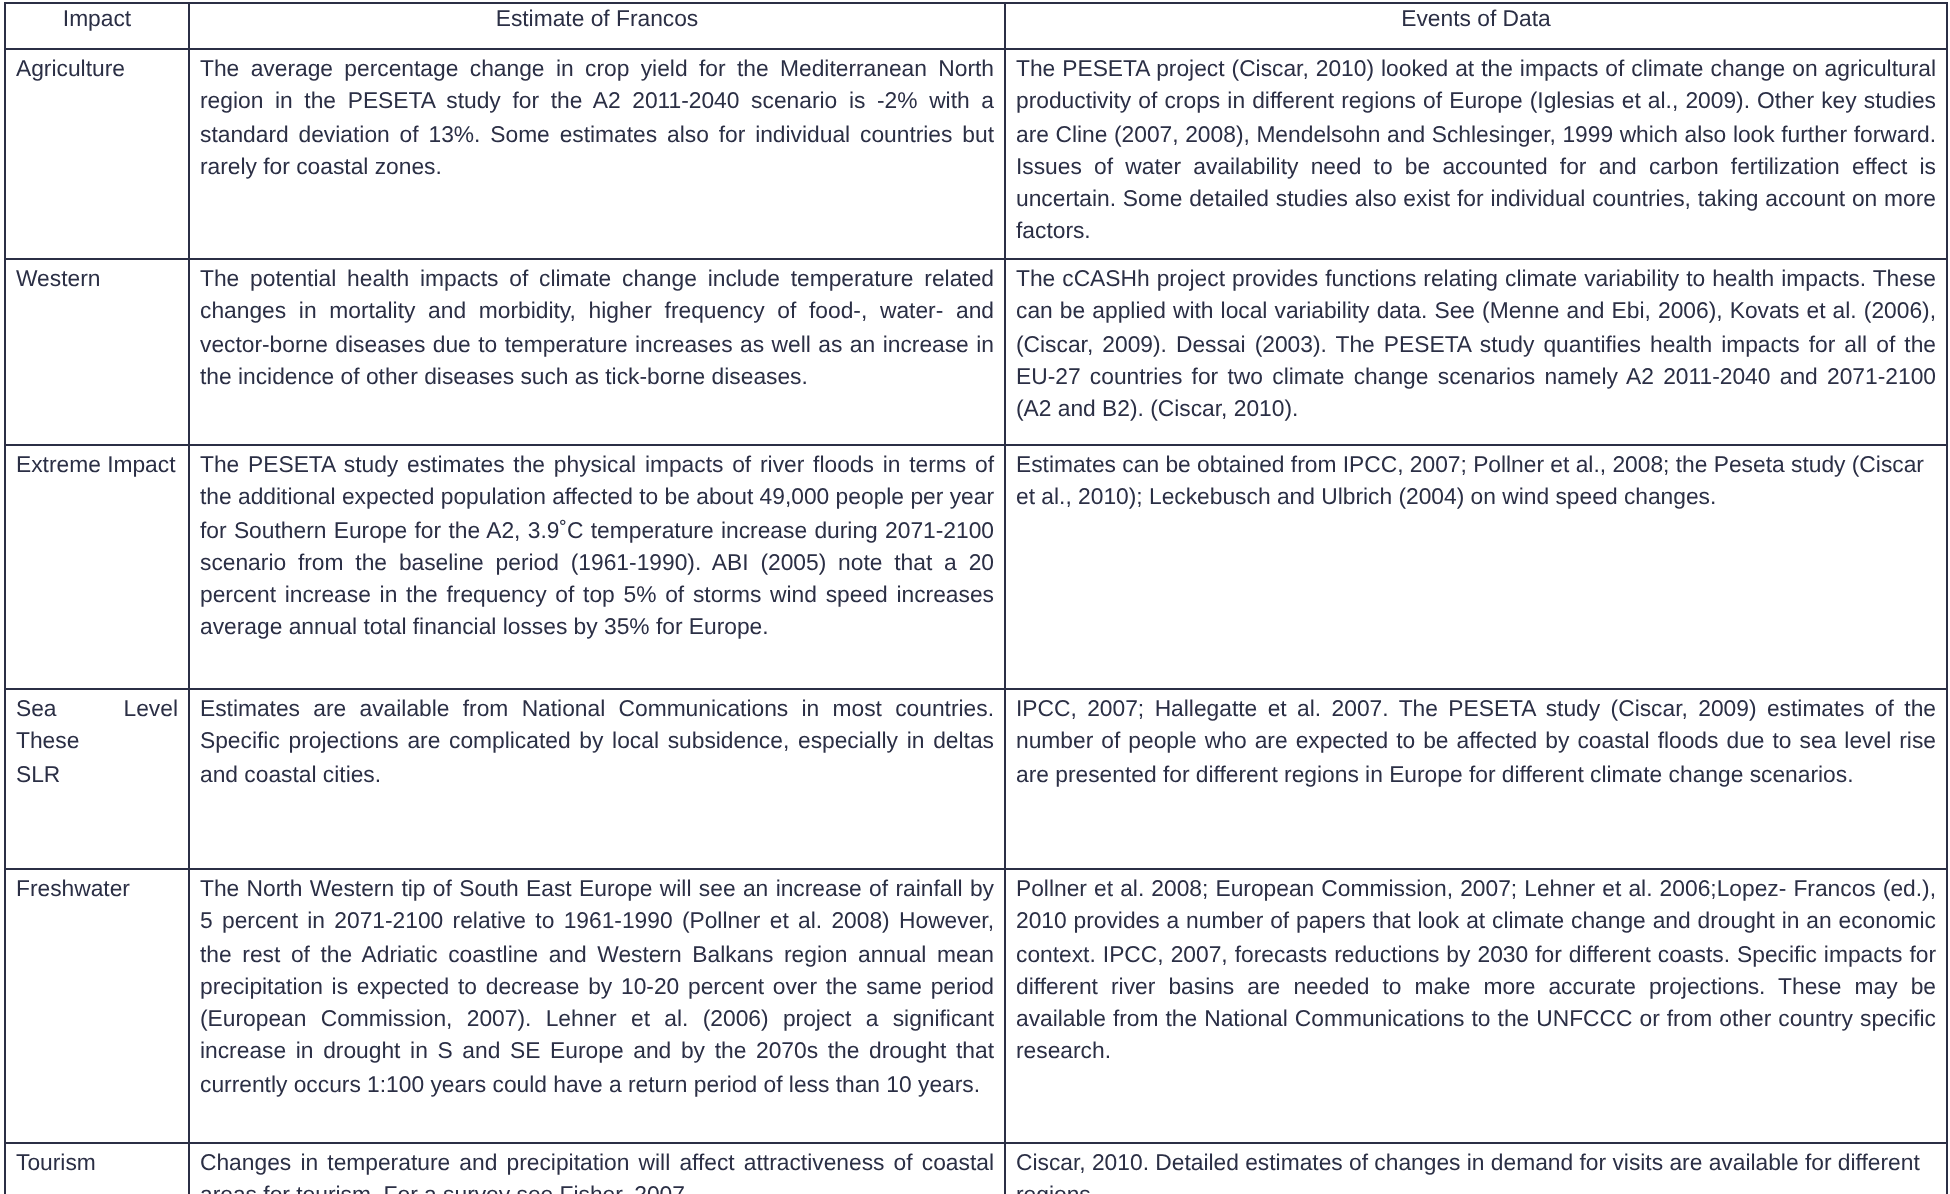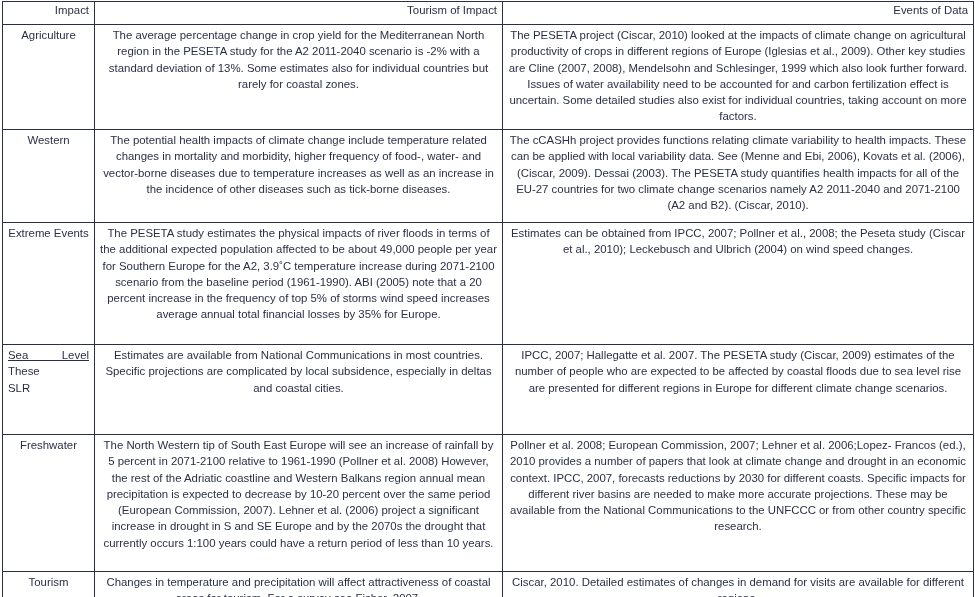--- a/index.html
+++ b/index.html
@@ -26,24 +26,23 @@
 
   #impact-table th,
   #impact-table td {
     border: 1px solid #2b2f45;
     vertical-align: top;
     padding: 2px 5px 3px 5px;
     font-size: 11.4px;
     line-height: 16.3px;
     font-weight: normal;
     color: #2b2f45;
-    text-align: center;
   }
   #impact-table thead th {
-    text-align: right;
+    text-align: center;
     padding-top: 1px;
     padding-bottom: 6px;
     height: 15px;
     line-height: 15px;
   }
   td.cell-impact {
     font-size: 11.4px;
     line-height: 16.3px;
   }
   td.cell-impact.justify {
@@ -69,47 +68,47 @@
 
 <table id="impact-table">
   <colgroup>
     <col class="col-impact">
     <col class="col-estimate">
     <col class="col-sources">
   </colgroup>
   <thead>
     <tr>
       <th>Impact</th>
-      <th>Tourism of Impact</th>
+      <th>Estimate of Francos</th>
       <th>Events of Data</th>
     </tr>
   </thead>
   <tbody>
 
     <tr class="row-agriculture">
       <td class="cell-impact">Agriculture</td>
       <td class="cell-body">The average percentage change in crop yield for the Mediterranean North region in the PESETA study for the A2 2011-2040 scenario is -2% with a standard deviation of 13%.  Some estimates also for individual countries but rarely for coastal zones.</td>
       <td class="cell-body">The PESETA project (Ciscar, 2010) looked at the impacts of climate change on agricultural productivity of crops in different regions of Europe (Iglesias et al., 2009).  Other key studies are Cline (2007, 2008), Mendelsohn and Schlesinger, 1999 which also look further forward. Issues of water availability need to be accounted for and carbon fertilization effect is uncertain. Some detailed studies also exist for individual countries, taking account on more factors.</td>
     </tr>
 
     <tr class="row-health">
       <td class="cell-impact">Western</td>
       <td class="cell-body">The potential health impacts of climate change include temperature related changes in mortality and morbidity, higher frequency of food-, water- and vector-borne diseases due to temperature increases as well as an increase in the incidence of other diseases such as tick-borne diseases.</td>
       <td class="cell-body">The cCASHh project provides functions relating climate variability to health impacts.  These can be applied with local variability data. See (Menne and Ebi, 2006), Kovats et al. (2006), (Ciscar, 2009). Dessai (2003). The PESETA study quantifies health impacts for all of the EU-27 countries for two climate change scenarios namely A2 2011-2040 and 2071-2100 (A2 and B2). (Ciscar, 2010).</td>
     </tr>
 
     <tr class="row-extreme">
-      <td class="cell-impact">Extreme Events</td>
+      <td class="cell-impact">Extreme Impact</td>
       <td class="cell-body">The PESETA study estimates the physical impacts of river floods in terms of the additional expected population affected to be about 49,000 people per year for Southern Europe for the A2, 3.9˚C temperature increase during 2071-2100 scenario from the baseline period (1961-1990). ABI (2005) note that a 20 percent increase in the frequency of top 5% of storms wind speed increases average annual total financial losses by 35% for Europe.</td>
       <td class="cell-body flush">Estimates can be obtained from IPCC, 2007; Pollner et al., 2008; the Peseta study (Ciscar et al., 2010); Leckebusch and Ulbrich (2004) on wind speed changes.</td>
     </tr>
 
     <tr class="row-sealevel">
       <td class="cell-impact justify">
-          <div style="text-align: justify; text-align-last: justify; text-decoration: underline;">Sea      Level</div>
+          <div style="text-align: justify; text-align-last: justify;">Sea      Level</div>
           <div>These</div>
           <div>SLR</div>
         </td>
       <td class="cell-body">Estimates are available from National Communications in most countries.  Specific projections are complicated by local subsidence, especially in deltas and coastal cities.</td>
       <td class="cell-body">IPCC, 2007; Hallegatte et al. 2007. The PESETA study (Ciscar, 2009) estimates of the number of people who are expected to be affected by coastal floods due to sea level rise are presented for different regions in Europe for different climate change scenarios.</td>
     </tr>
 
     <tr class="row-freshwater">
       <td class="cell-impact">Freshwater</td>
       <td class="cell-body">The North Western tip of South East Europe will see an increase of rainfall by 5 percent in 2071-2100 relative to 1961-1990 (Pollner et al. 2008) However, the rest of the Adriatic coastline and Western Balkans region annual mean precipitation is expected to decrease by 10-20 percent over the same period (European Commission, 2007).  Lehner et al. (2006) project a significant increase in drought in S and SE Europe and by the 2070s the drought that currently occurs 1:100 years could have a return period of less than 10 years.</td>

